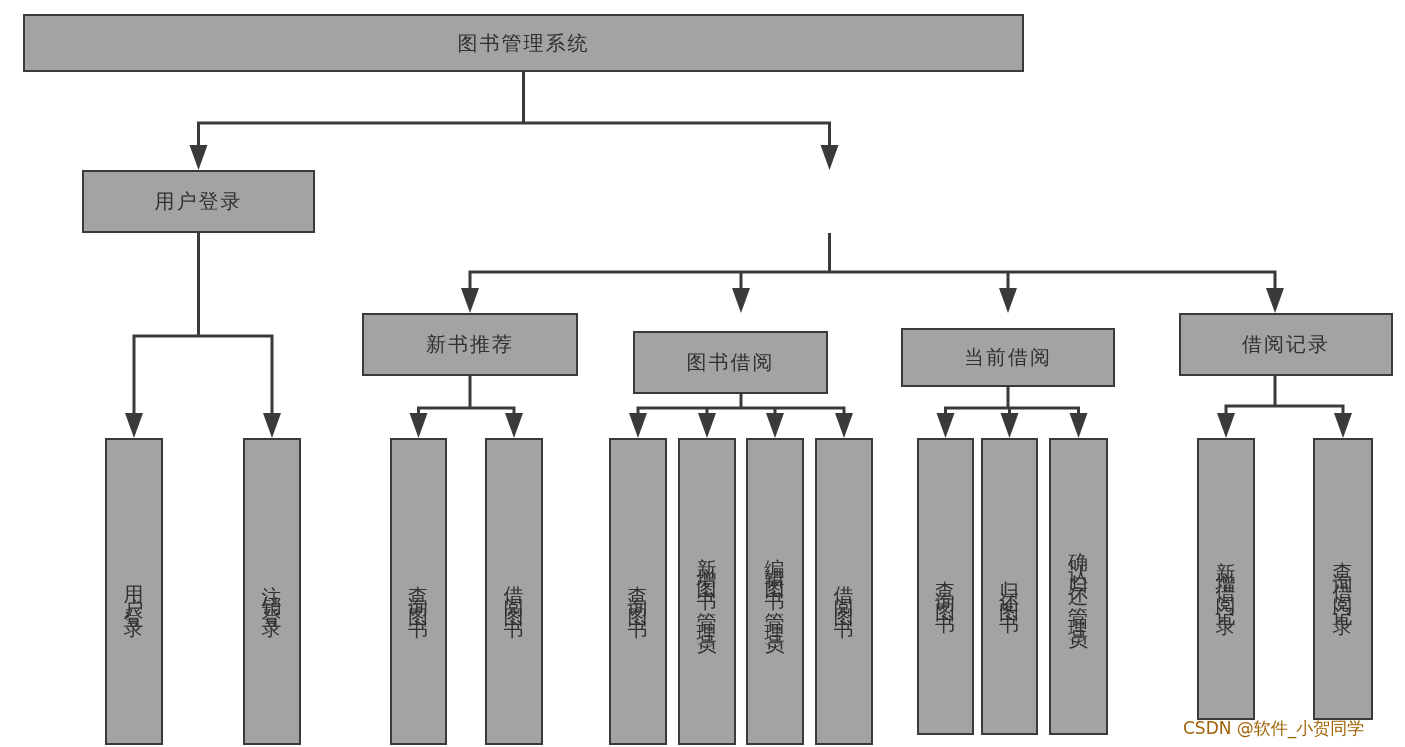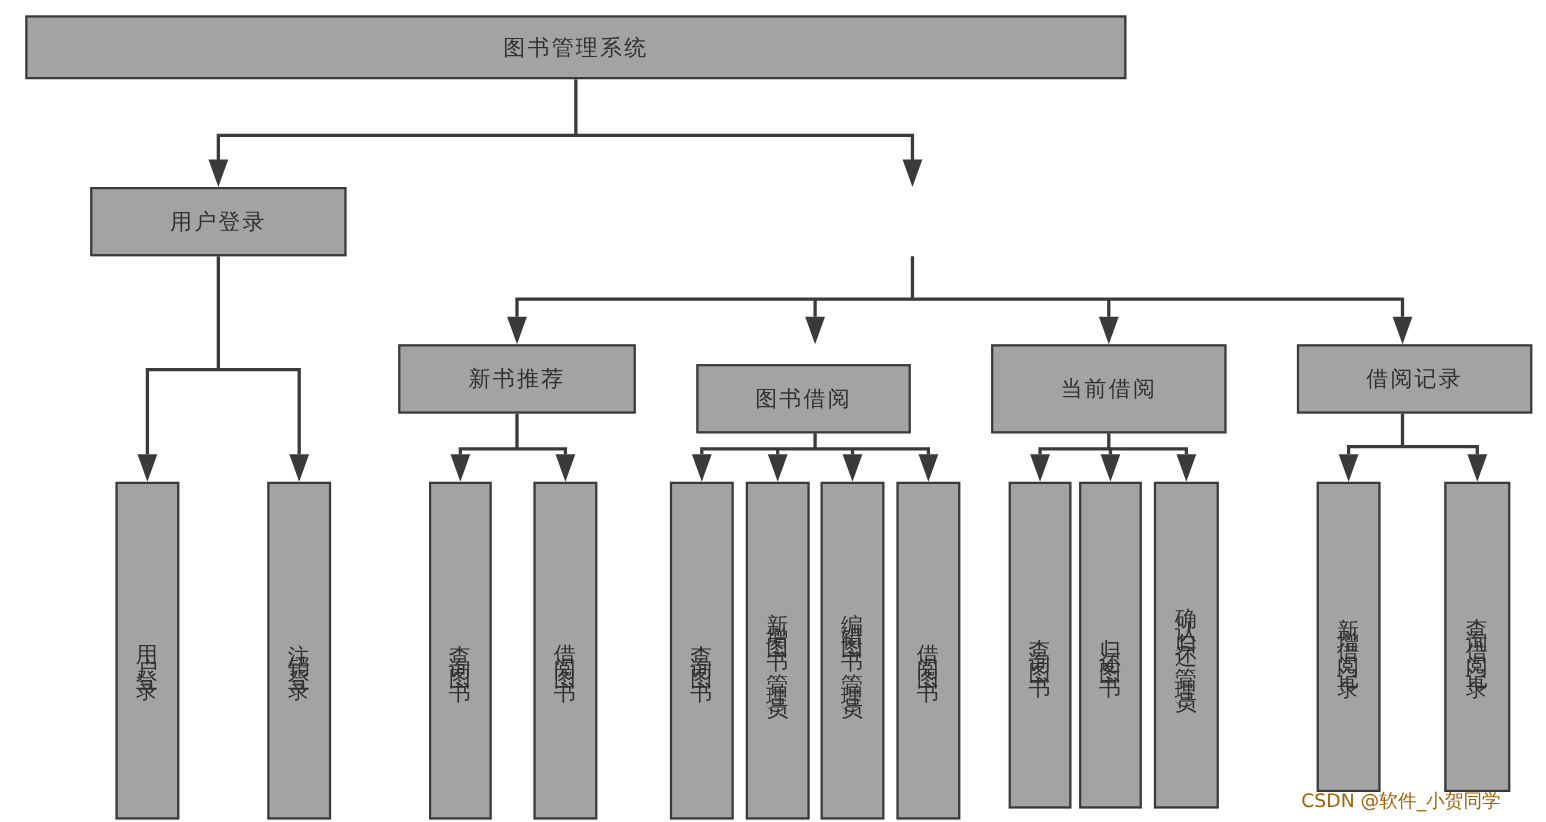--- a/index.html
+++ b/index.html
@@ -113,21 +113,21 @@
   <div class="node hnode" style="left:82px; top:170px; width:233px; height:63px;">
     <span class="label">用户登录</span>
   </div>
 
   <div class="node hnode" style="left:362px; top:313px; width:216px; height:63px;justify-content:center;">
     <span class="label">新书推荐</span>
   </div>
   <div class="node hnode" style="left:633px; top:313px; width:195px; height:63px;margin-top:18px;">
     <span class="label">图书借阅</span>
   </div>
-  <div class="node hnode" style="left:901px; top:313px; width:214px; height:81px;">
+  <div class="node hnode" style="left:901px; top:328px; width:214px; height:59px;">
     <span class="label">当前借阅</span>
   </div>
   <div class="node hnode" style="left:1168px; top:313px; width:214px; height:63px;margin-left:11px;">
     <span class="label">借阅记录</span>
   </div>
 
   <div class="node vnode" style="left:105px; top:438px; width:58px; height:307px;">
     <span class="label">用户登录</span>
   </div>
   <div class="node vnode" style="left:243px; top:438px; width:58px; height:307px;">

